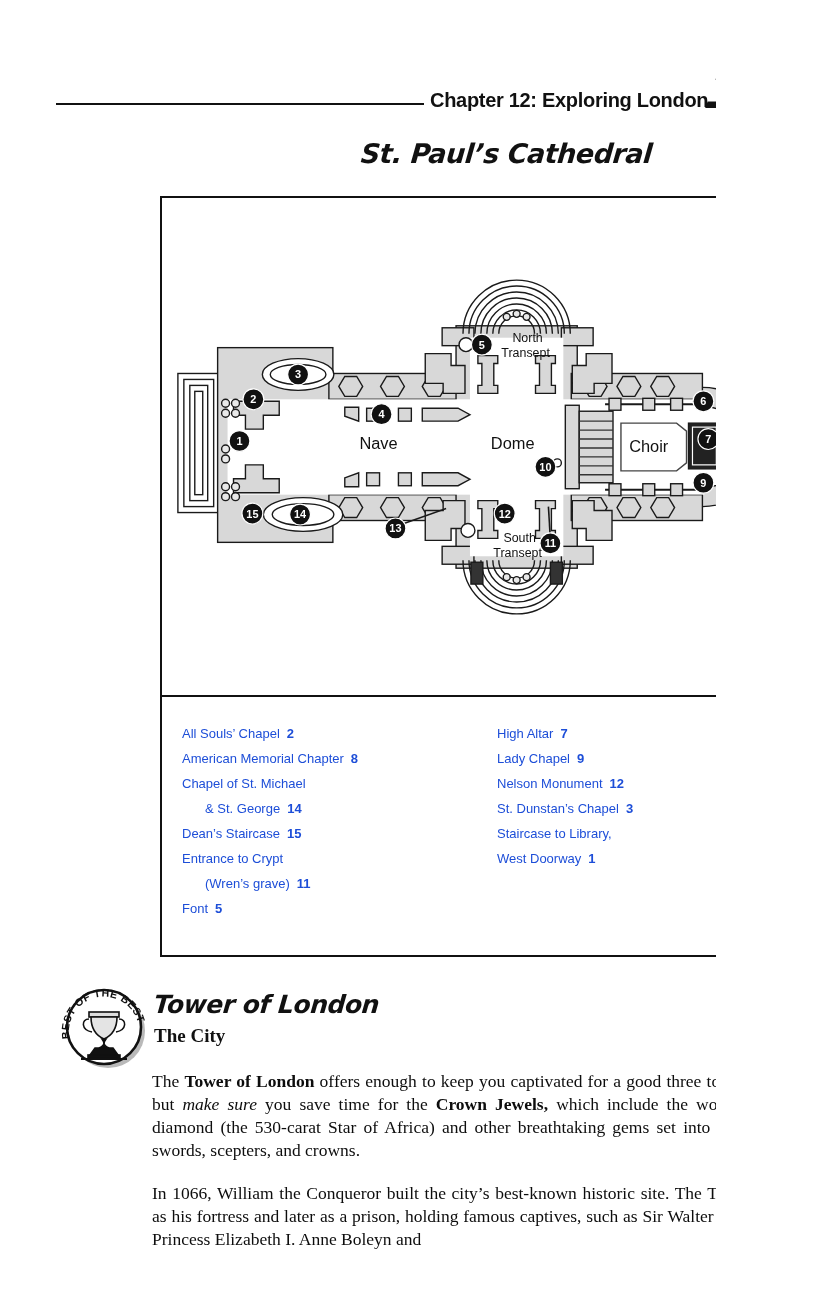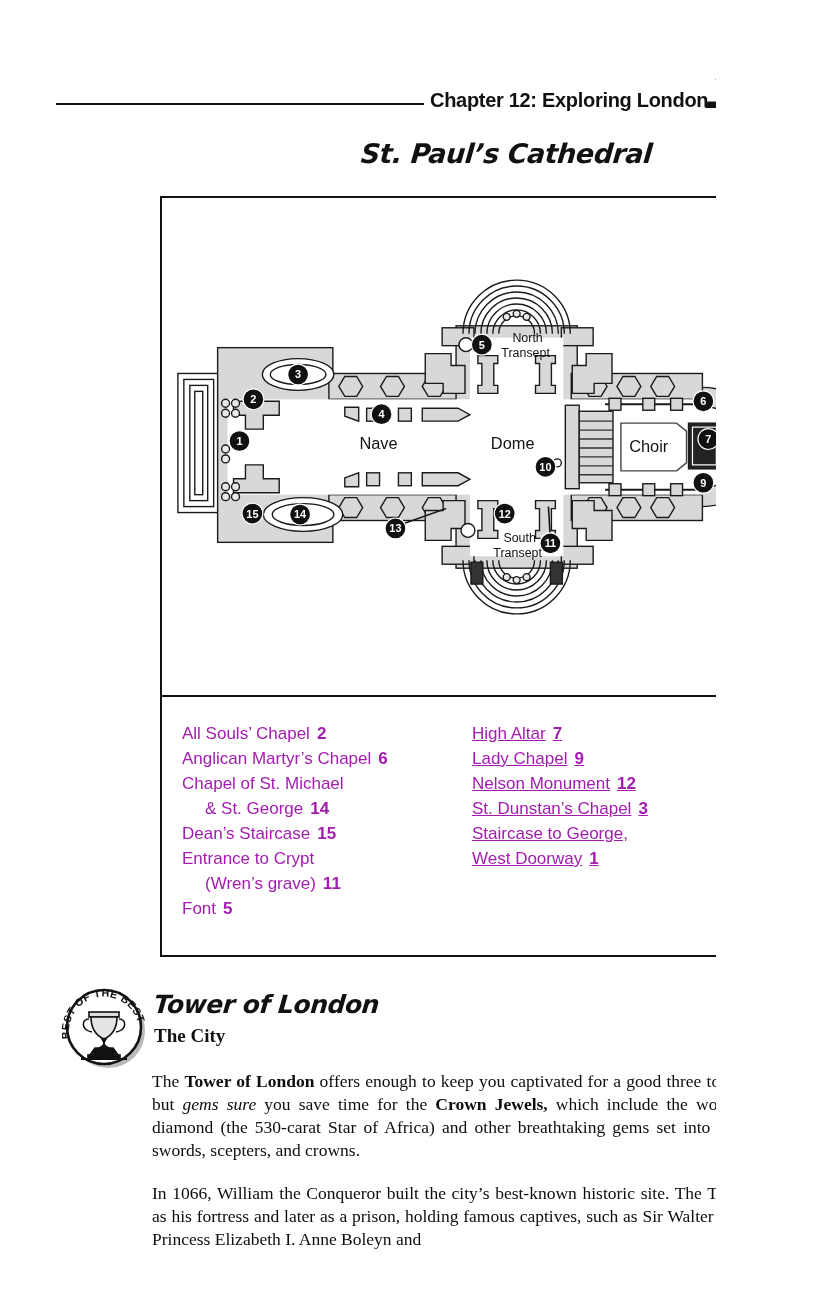--- a/index.html
+++ b/index.html
@@ -12,23 +12,23 @@
   .page-number{position:absolute;left:706px;top:62px;font-size:50px;font-weight:bold;
         font-style:italic;transform:skewX(-10deg);letter-spacing:4px;
         font-family:"DejaVu Sans",sans-serif;}
   .script{font-family:"DejaVu Sans",sans-serif;font-style:italic;font-weight:bold;
         transform:skewX(-5deg);letter-spacing:-0.5px;}
   .map-title{position:absolute;right:64px;top:138px;font-size:27px;}
   
   .map-box{position:absolute;left:160px;top:196px;width:606px;height:757px;border:2px solid #111;}
   .plan-area{position:relative;width:606px;height:497px;border-bottom:2px solid #111;}
   .plan-area svg{display:block;}
-  .legend{display:flex;padding:24px 0 0 20px;font-size:17px;line-height:25px;color:#a21caf;}
+  .legend{display:flex;padding:24px 0 0 20px;font-size:13px;line-height:25px;color:#1d4ed8;gap:25px;}
   .legend-col-left{width:290px;}
-  .legend-col-right{flex:1;text-decoration:underline;}
+  .legend-col-right{flex:1;}
   .legend-line2{display:block;padding-left:23px;}
   .legend-num{font-weight:bold;margin-left:7px;}
   
   .badge{position:absolute;left:58px;top:982px;}
   .tower-heading{position:absolute;left:154px;top:990px;font-size:25px;}
   .tower-sub{position:absolute;left:154px;top:1025px;font-family:"Liberation Serif",serif;
         font-weight:bold;font-size:19px;}
   .body-para{position:absolute;left:152px;width:651px;font-family:"Liberation Serif",serif;
         font-size:17.5px;line-height:23px;text-align:justify;color:#0d0d0d;}
   .p1{top:1052px;}
@@ -243,32 +243,32 @@
             <text x="139" y="322" class="marker-num">14</text>
             <circle cx="91" cy="317" r="10.5" fill="#111111" stroke="#fff" stroke-width="1.2"></circle>
             <text x="91" y="321" class="marker-num">15</text>
           </g>
       </svg>
     </div>
 
     <div class="legend">
       <div class="legend-col-left" id="legend-left">
           <div><span>All Souls’ Chapel</span><span class="legend-num">2</span></div>
-          <div><span>Anglican Martyr’s Chapel</span><span class="legend-num">6</span></div>
+          <div><span>American Memorial Chapter</span><span class="legend-num">8</span></div>
           <div><span>Chapel of St. Michael</span><span class="legend-line2">&amp; St. George<span class="legend-num">14</span></span></div>
           <div><span>Dean’s Staircase</span><span class="legend-num">15</span></div>
           <div><span>Entrance to Crypt</span><span class="legend-line2">(Wren’s grave)<span class="legend-num">11</span></span></div>
           <div><span>Font</span><span class="legend-num">5</span></div>
         </div>
       <div class="legend-col-right" id="legend-right">
           <div><span>High Altar</span><span class="legend-num">7</span></div>
           <div><span>Lady Chapel</span><span class="legend-num">9</span></div>
           <div><span>Nelson Monument</span><span class="legend-num">12</span></div>
           <div><span>St. Dunstan’s Chapel</span><span class="legend-num">3</span></div>
-          <div><span>Staircase to George,</span></div>
+          <div><span>Staircase to Library,</span></div>
           <div><span>West Doorway</span><span class="legend-num">1</span></div>
         </div>
     </div>
   </div>
 
   <div class="badge">
     <svg width="94" height="92" viewBox="0 0 94 92">
       <circle cx="50" cy="49" r="37" fill="#b9b9b9"></circle>
       <circle cx="46" cy="45" r="37" fill="#fff" stroke="#111" stroke-width="2.6"></circle>
       <defs>
@@ -284,17 +284,17 @@
         <polygon points="37,66 55,66 60,73 32,73" fill="#111"></polygon>
         <rect x="30" y="73" width="32" height="3.5" fill="#111"></rect>
         <line x1="23" y1="77" x2="69" y2="77" stroke-width="2"></line>
       </g>
     </svg>
   </div>
 
   <div class="tower-heading script">Tower of London</div>
   <div class="tower-sub">The City</div>
 
-  <p class="body-para p1"><span>The </span><b>Tower of London</b><span> offers enough to keep you captivated for a good three to four hours, but </span><i>gems sure</i><span> you save time for the </span><b>Crown Jewels,</b><span> which include the world’s largest diamond (the 530-carat Star of Africa) and other breathtaking gems set into royal robes, swords, scepters, and crowns.</span></p>
+  <p class="body-para p1"><span>The </span><b>Tower of London</b><span> offers enough to keep you captivated for a good three to four hours, but </span><i>make sure</i><span> you save time for the </span><b>Crown Jewels,</b><span> which include the world’s largest diamond (the 530-carat Star of Africa) and other breathtaking gems set into royal robes, swords, scepters, and crowns.</span></p>
 
   <p class="body-para p2">In 1066, William the Conqueror built the city’s best-known historic site. The Tower served as his fortress and later as a prison, holding famous captives, such as Sir Walter Raleigh and Princess Elizabeth I. Anne Boleyn and</p>
 
 </div>
 
 </body></html>

